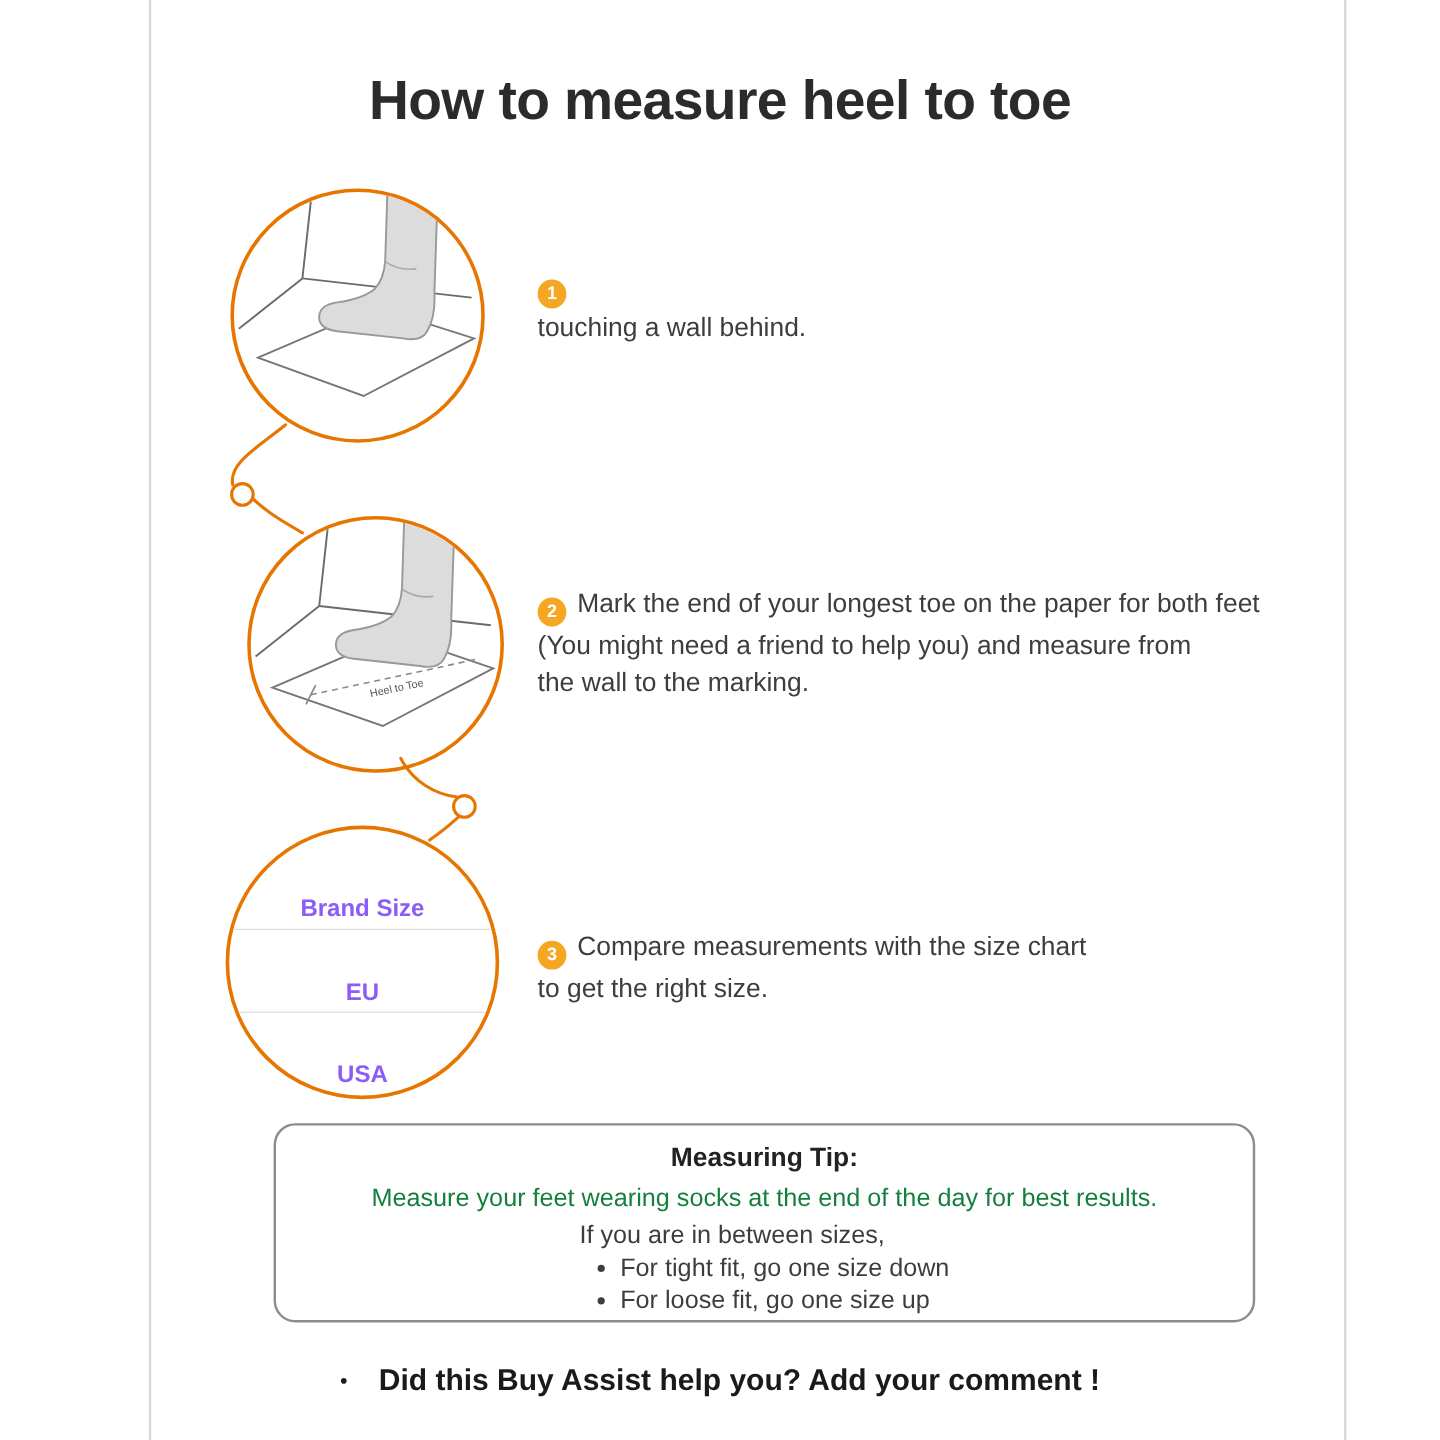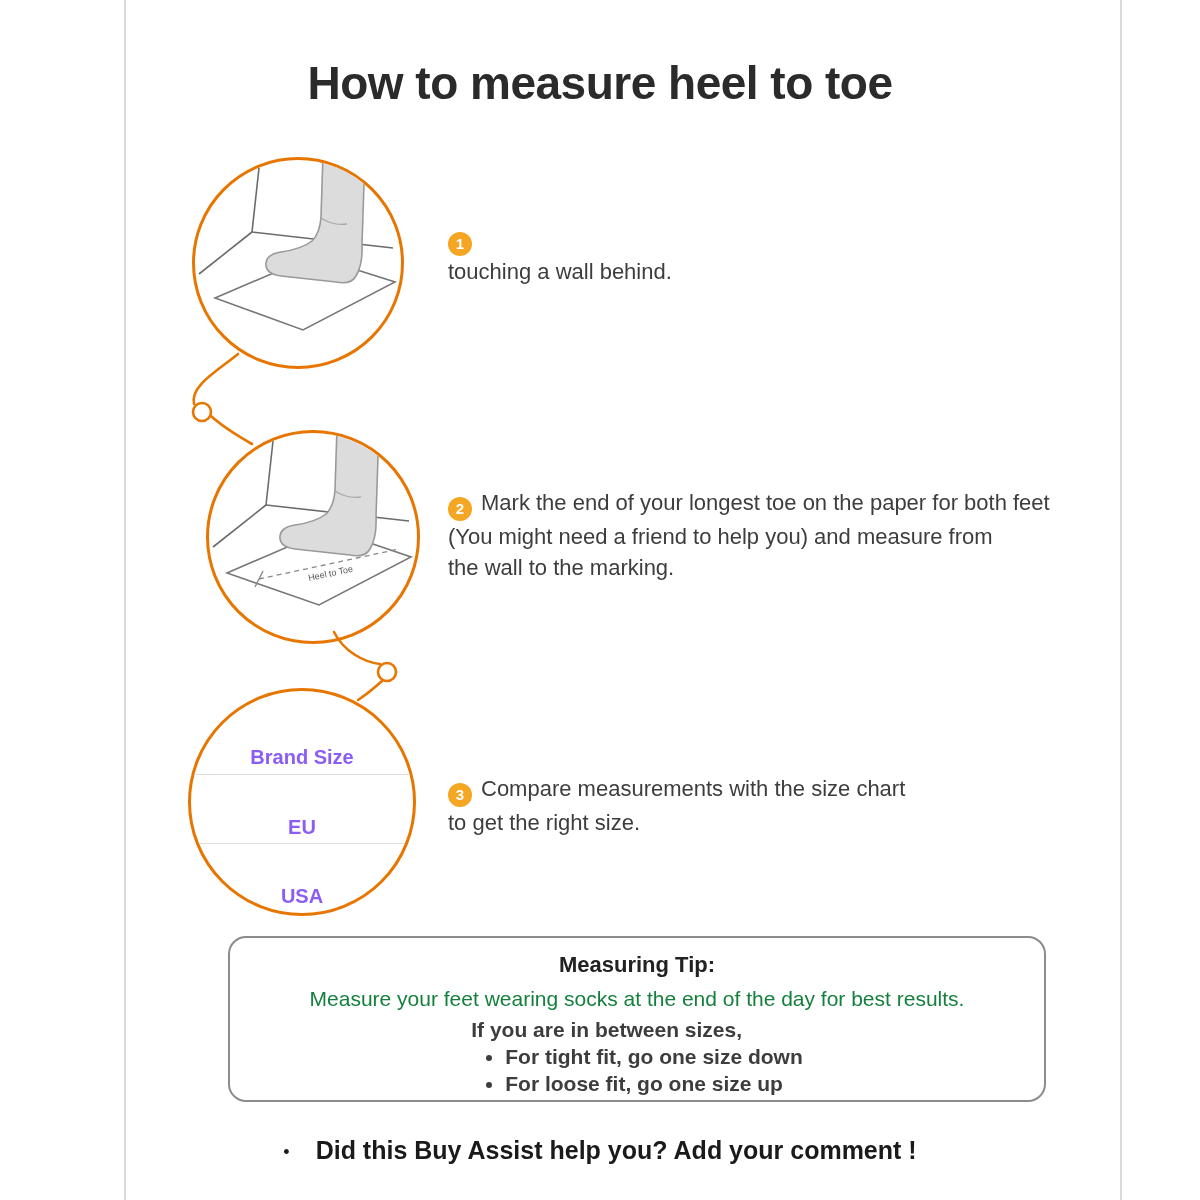--- a/index.html
+++ b/index.html
@@ -48,21 +48,21 @@
   }
   .chart-row:last-child{border-bottom:none;}
   .hl{border:2px solid var(--accent);padding:1px 10px 2px;}
 
   .tip-box{
     position:absolute;left:196px;top:936px;width:818px;height:166px;
     border:2px solid #8c8c8c;border-radius:18px;background:#fff;box-sizing:border-box;margin-left:32px;
   }
   .tip-heading{margin-top:14px;text-align:center;font-size:22px;font-weight:bold;color:#222;}
   .tip-line{margin-top:9px;text-align:center;font-size:21px;color:#15803d;}
-  .tip-sub{width:max-content;margin:7px auto 0;text-align:left;font-size:21px;color:#3d3d3d;font-weight:bold;}
+  .tip-sub{width:max-content;margin:7px auto 0;text-align:left;font-size:21px;color:#3d3d3d;}
   .tip-bullets{margin:3px 0 0 8px;padding-left:26px;list-style:disc;}
   .tip-bullets li{margin-top:3px;}
 
   .footer{position:absolute;left:0;right:0;top:1136px;text-align:center;}
   .fdot{font-size:18px;color:#1a1a1a;margin-right:26px;vertical-align:1px;}
   .ftext{font-size:25px;font-weight:bold;color:#1a1a1a;}
 </style>
 </head>
 <body>
 

